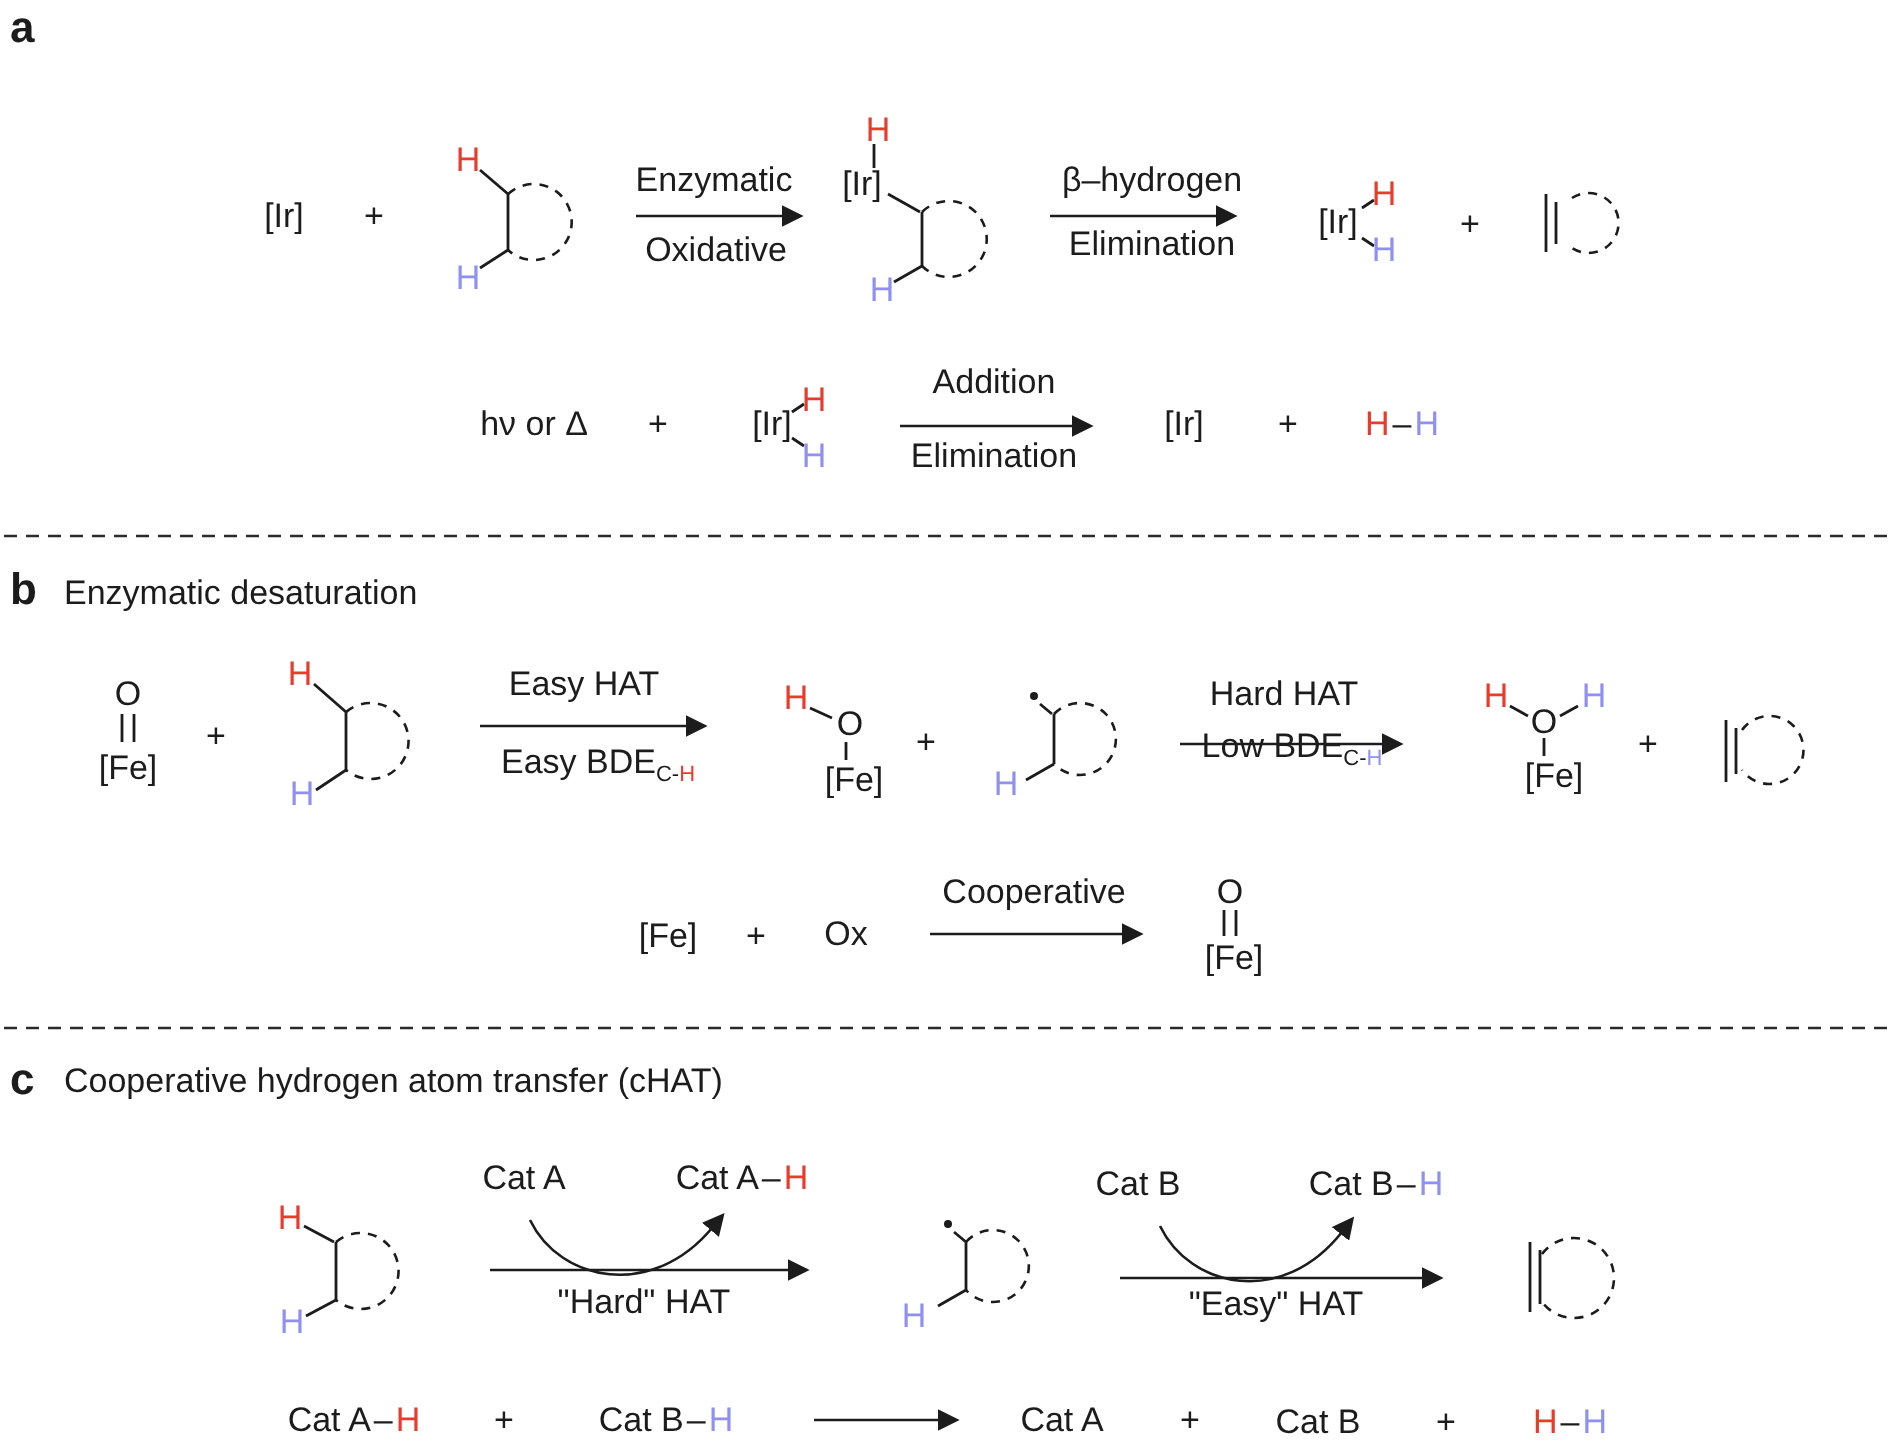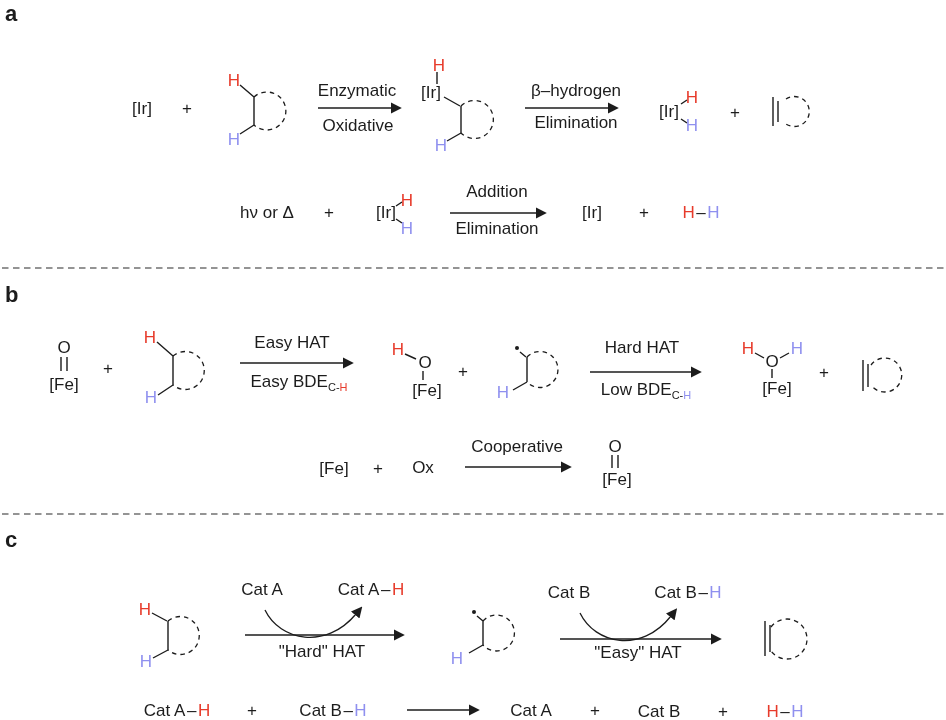--- a/index.html
+++ b/index.html
@@ -119,49 +119,51 @@
   <div class="t" style="left:386px;top:212px">[Ir]</div>
   <div class="t red" style="left:407px;top:200px">H</div>
   <div class="t blue" style="left:407px;top:228px">H</div>
   <div class="t" style="left:497px;top:191px">Addition</div>
   <div class="t" style="left:497px;top:228px">Elimination</div>
   <div class="t" style="left:592px;top:212px">[Ir]</div>
   <div class="t" style="left:644px;top:212px">+</div>
   <div class="t" style="left:701px;top:212px"><span class="red">H</span><span class="bd">–</span><span class="blue">H</span></div>
 
   <div class="tl lab" style="left:5px;top:284px">b</div>
+  <div class="tl" style="left:32px;top:288px">Enzymatic desaturation</div>
 
   <div class="t" style="left:64px;top:347px">O</div>
   <div class="t" style="left:64px;top:384px">[Fe]</div>
   <div class="t" style="left:108px;top:368px">+</div>
   <div class="t red" style="left:150px;top:337px">H</div>
   <div class="t blue" style="left:151px;top:397px">H</div>
   <div class="t" style="left:292px;top:342px">Easy HAT</div>
   <div class="t" style="left:299px;top:383px"><span>Easy BDE</span><span class="sub"><span>C-</span><span class="red">H</span></span></div>
   <div class="t red" style="left:398px;top:349px">H</div>
   <div class="t" style="left:425px;top:362px">O</div>
   <div class="t" style="left:427px;top:390px">[Fe]</div>
   <div class="t" style="left:463px;top:371px">+</div>
   <div class="t blue" style="left:503px;top:392px">H</div>
   <div class="t" style="left:642px;top:347px">Hard HAT</div>
-  <div class="t" style="left:646px;top:391px"><span>Low BDE</span><span class="sub"><span>C-</span><span class="blue">H</span></span></div>
+  <div class="t" style="left:646px;top:375px"><span>Low BDE</span><span class="sub"><span>C-</span><span class="blue">H</span></span></div>
   <div class="t red" style="left:748px;top:348px">H</div>
   <div class="t" style="left:772px;top:361px">O</div>
   <div class="t blue" style="left:797px;top:348px">H</div>
   <div class="t" style="left:777px;top:388px">[Fe]</div>
   <div class="t" style="left:824px;top:372px">+</div>
 
   <div class="t" style="left:334px;top:468px">[Fe]</div>
   <div class="t" style="left:378px;top:468px">+</div>
   <div class="t" style="left:423px;top:467px">Ox</div>
   <div class="t" style="left:517px;top:446px">Cooperative</div>
   <div class="t" style="left:615px;top:446px">O</div>
   <div class="t" style="left:617px;top:479px">[Fe]</div>
 
   <div class="tl lab" style="left:5px;top:529px">c</div>
+  <div class="tl" style="left:32px;top:532px">Cooperative hydrogen atom transfer (cHAT)</div>
 
   <div class="t red" style="left:145px;top:609px">H</div>
   <div class="t blue" style="left:146px;top:661px">H</div>
   <div class="t" style="left:262px;top:589px">Cat A</div>
   <div class="t" style="left:371px;top:589px"><span>Cat A</span><span class="bd">–</span><span class="red">H</span></div>
   <div class="t" style="left:322px;top:651px">"Hard" HAT</div>
   <div class="t blue" style="left:457px;top:658px">H</div>
   <div class="t" style="left:569px;top:592px">Cat B</div>
   <div class="t" style="left:688px;top:592px"><span>Cat B</span><span class="bd">–</span><span class="blue">H</span></div>
   <div class="t" style="left:638px;top:652px">"Easy" HAT</div>

